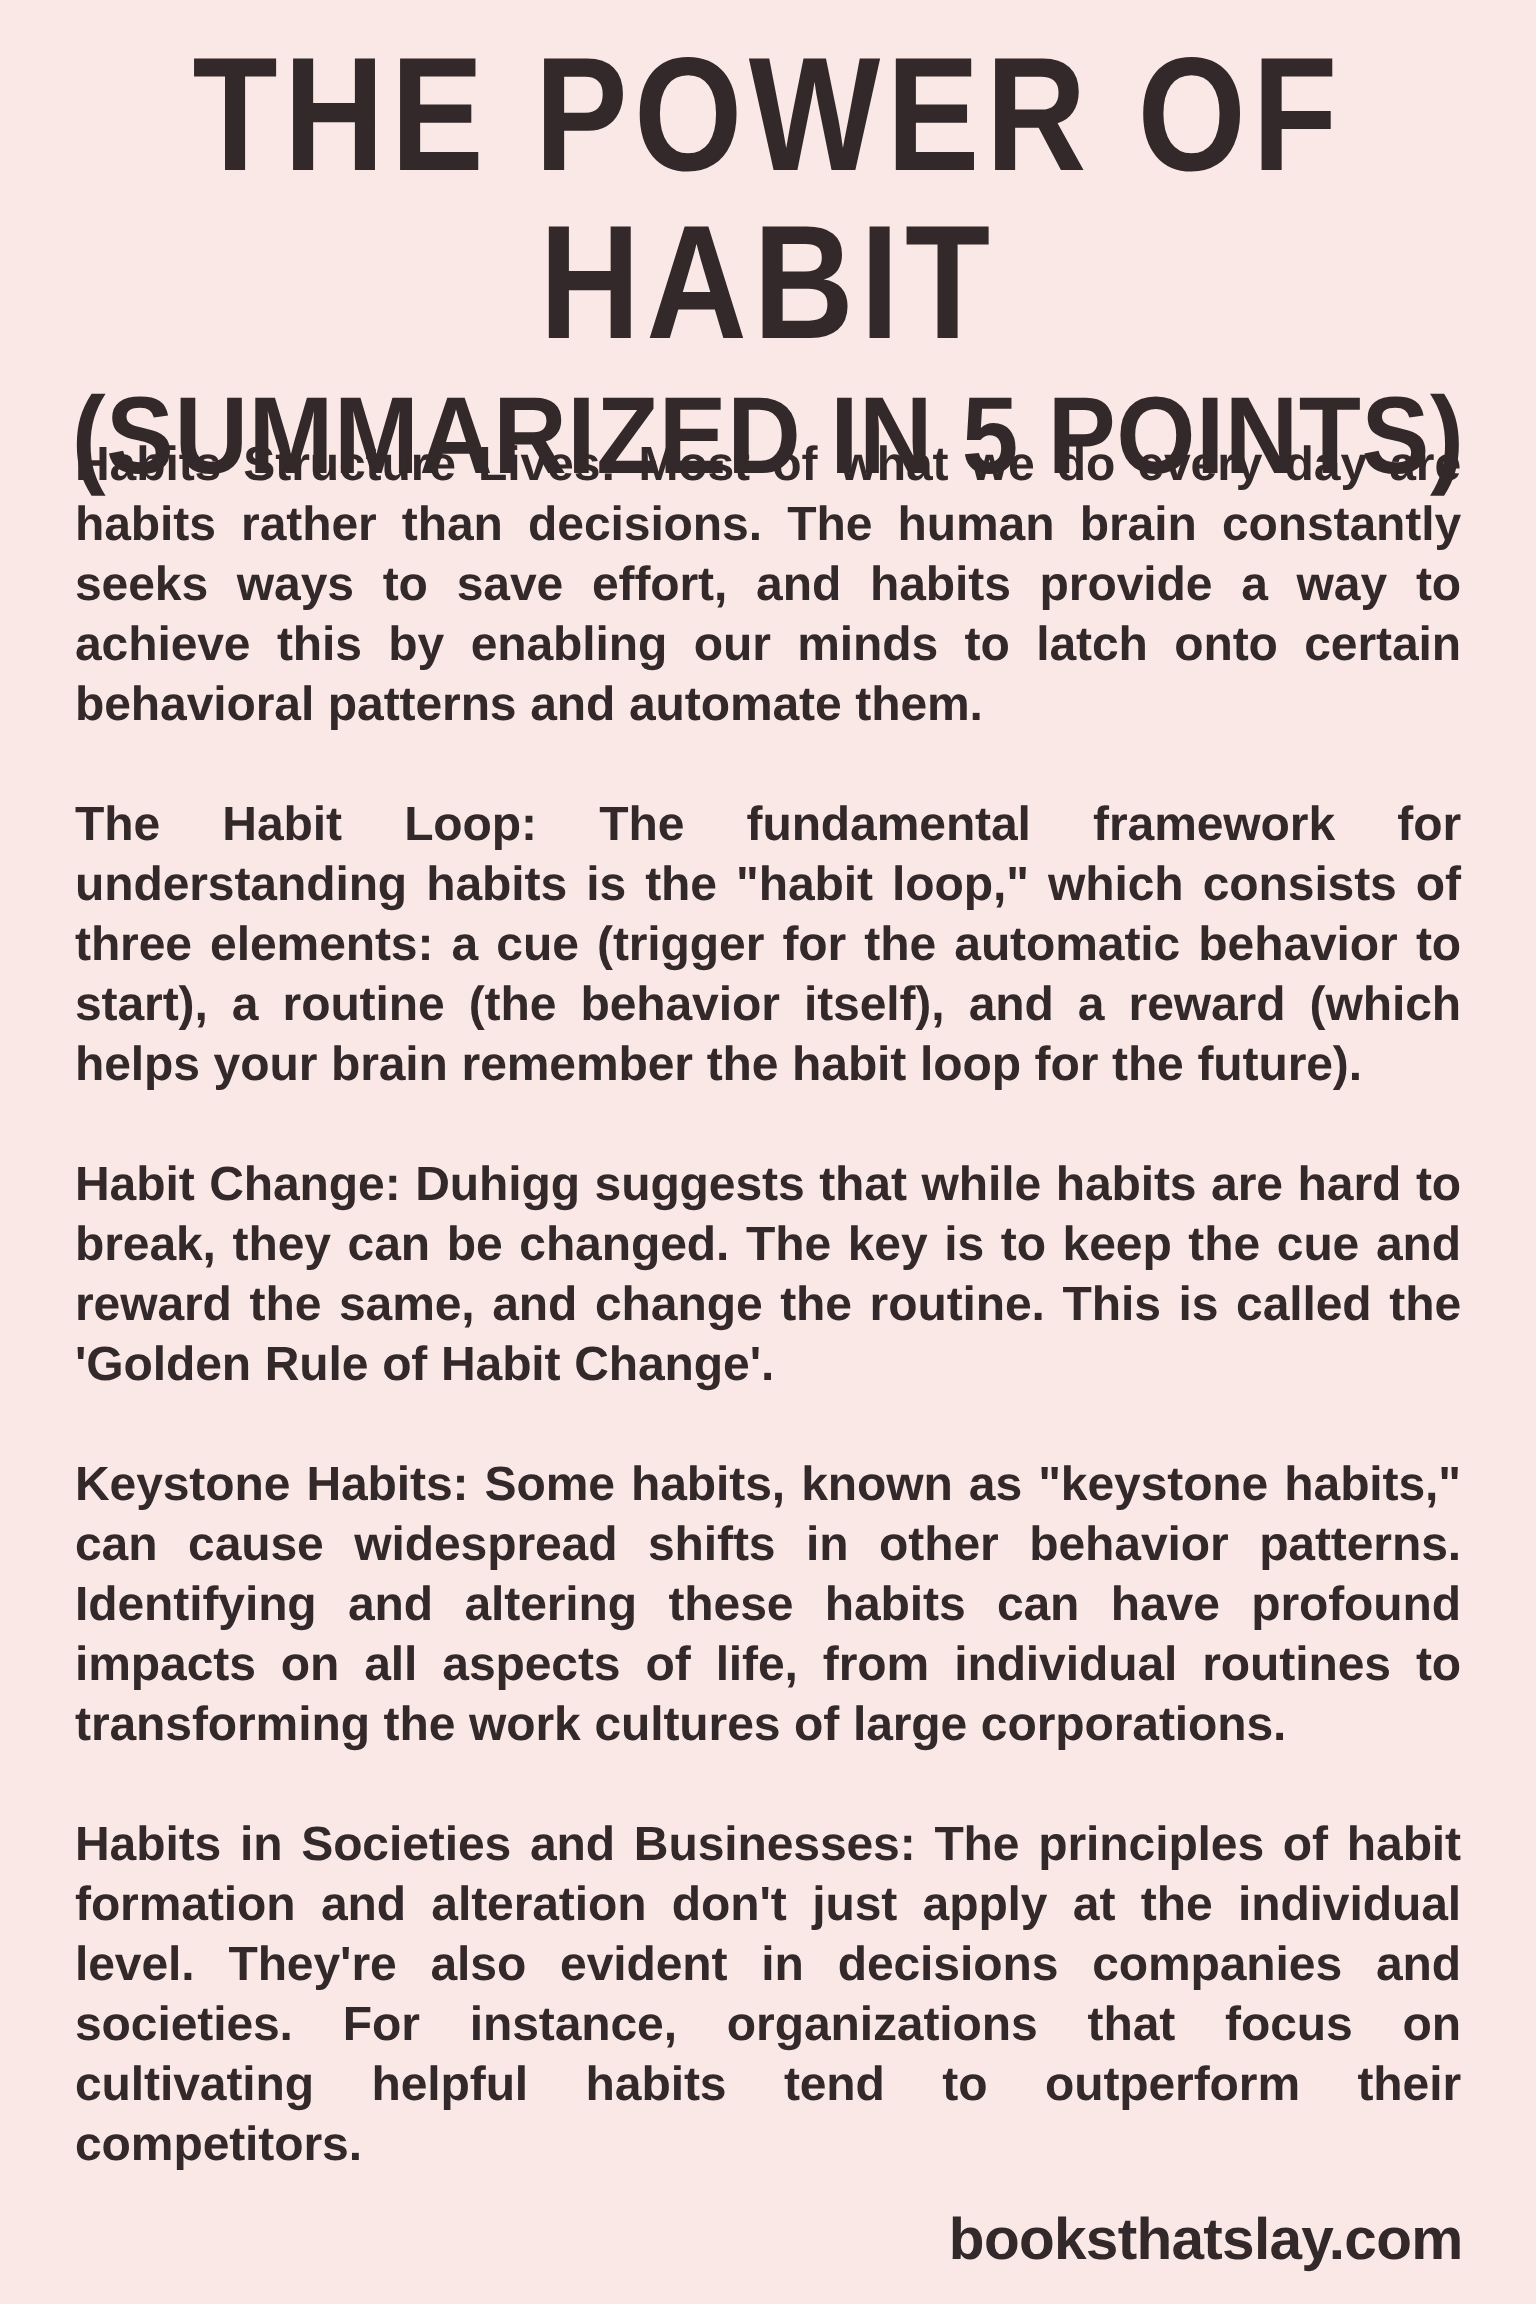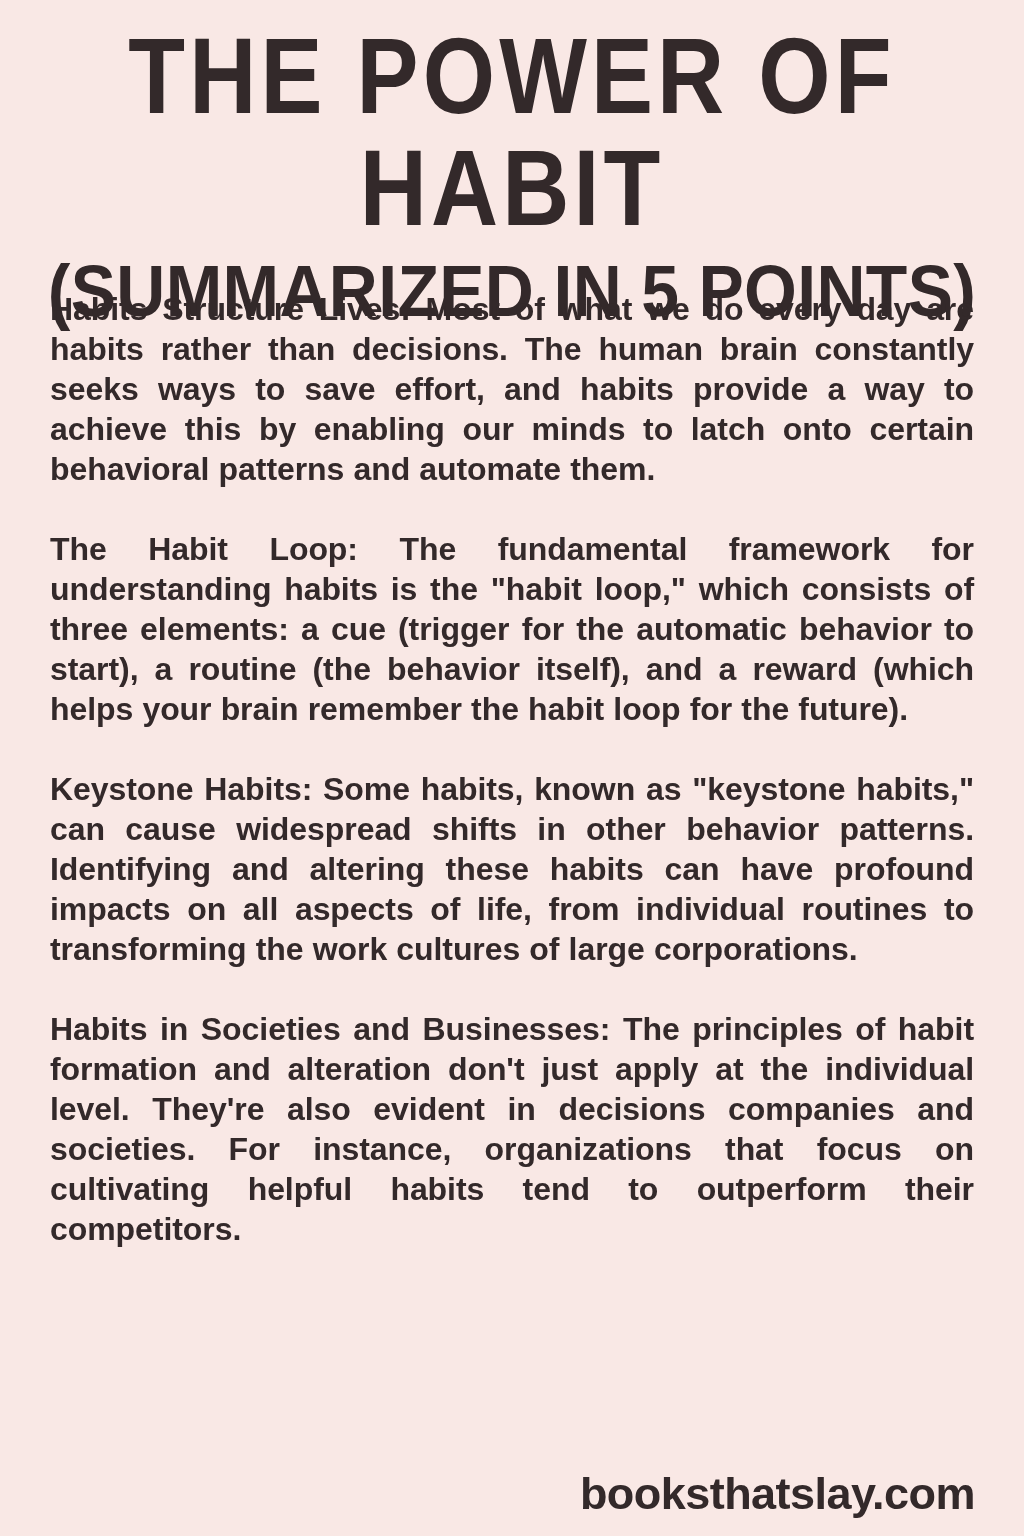--- a/index.html
+++ b/index.html
@@ -93,40 +93,41 @@
   }
 
   
   .site-footer {
     position: absolute;
     right: 49px;
     top: 1468px;
     color: #33292a;
     font-family: "Liberation Sans", sans-serif;
     font-weight: bold;
-    font-size: 45px;
+    font-size: 39px;
     line-height: 52px;
     letter-spacing: -0.012em;
     white-space: nowrap;
     text-align: right;
   }
 </style>
 </head>
 <body>
 
 <div class="poster">
 
   <div class="title-block">
     <span class="title-line title-line-1">THE POWER OF</span>
     <span class="title-line title-line-2">HABIT</span>
     <span class="title-line title-line-3">(SUMMARIZED IN 5 POINTS)</span>
   </div>
 
   <div class="body-block">
     <p class="para">Habits Structure Lives: Most of what we do every day are habits rather than decisions. The human brain constantly seeks ways to save effort, and habits provide a way to achieve this by enabling our minds to latch onto certain behavioral patterns and automate them.</p>
     <p class="para">The Habit Loop: The fundamental framework for understanding habits is the "habit loop," which consists of three elements: a cue (trigger for the automatic behavior to start), a routine (the behavior itself), and a reward (which helps your brain remember the habit loop for the future).</p>
+    <p class="para">Habit Change: Duhigg suggests that while habits are hard to break, they can be changed. The key is to keep the cue and reward the same, and change the routine. This is called the 'Golden Rule of Habit Change'.</p>
     <p class="para">Keystone Habits: Some habits, known as "keystone habits," can cause widespread shifts in other behavior patterns. Identifying and altering these habits can have profound impacts on all aspects of life, from individual routines to transforming the work cultures of large corporations.</p>
     <p class="para">Habits in Societies and Businesses: The principles of habit formation and alteration don't just apply at the individual level. They're also evident in decisions companies and societies. For instance, organizations that focus on cultivating helpful habits tend to outperform their competitors.</p>
   </div>
 
   <div class="site-footer">booksthatslay.com</div>
 
 </div>
 
 </body></html>

